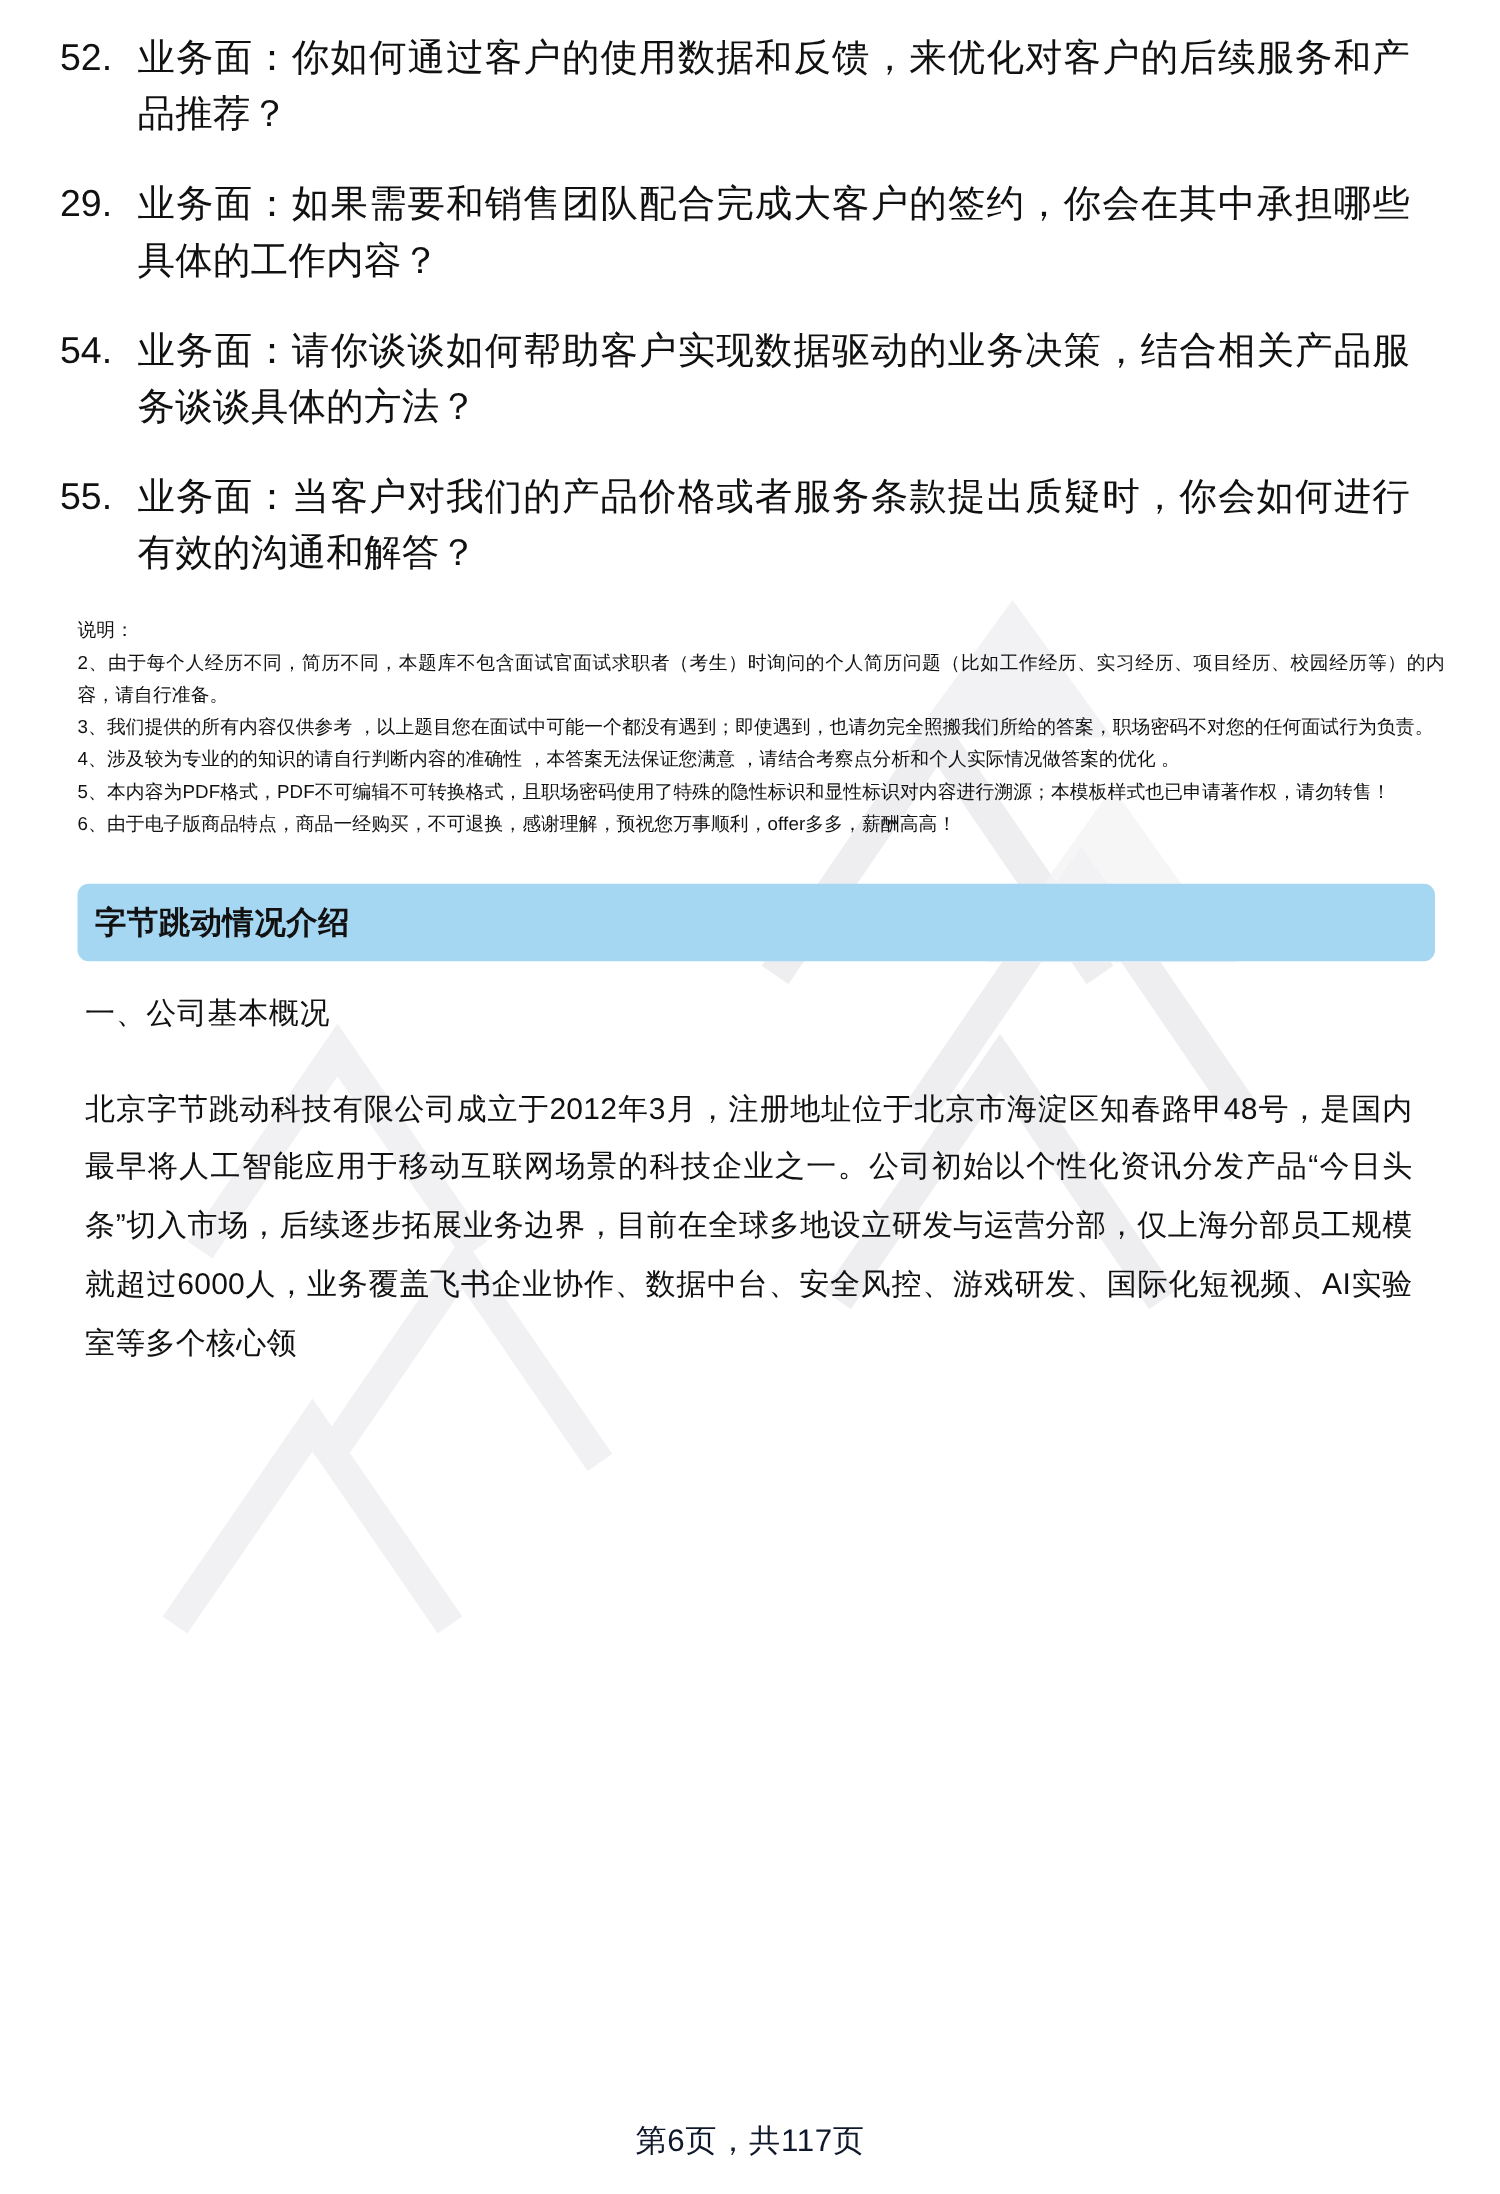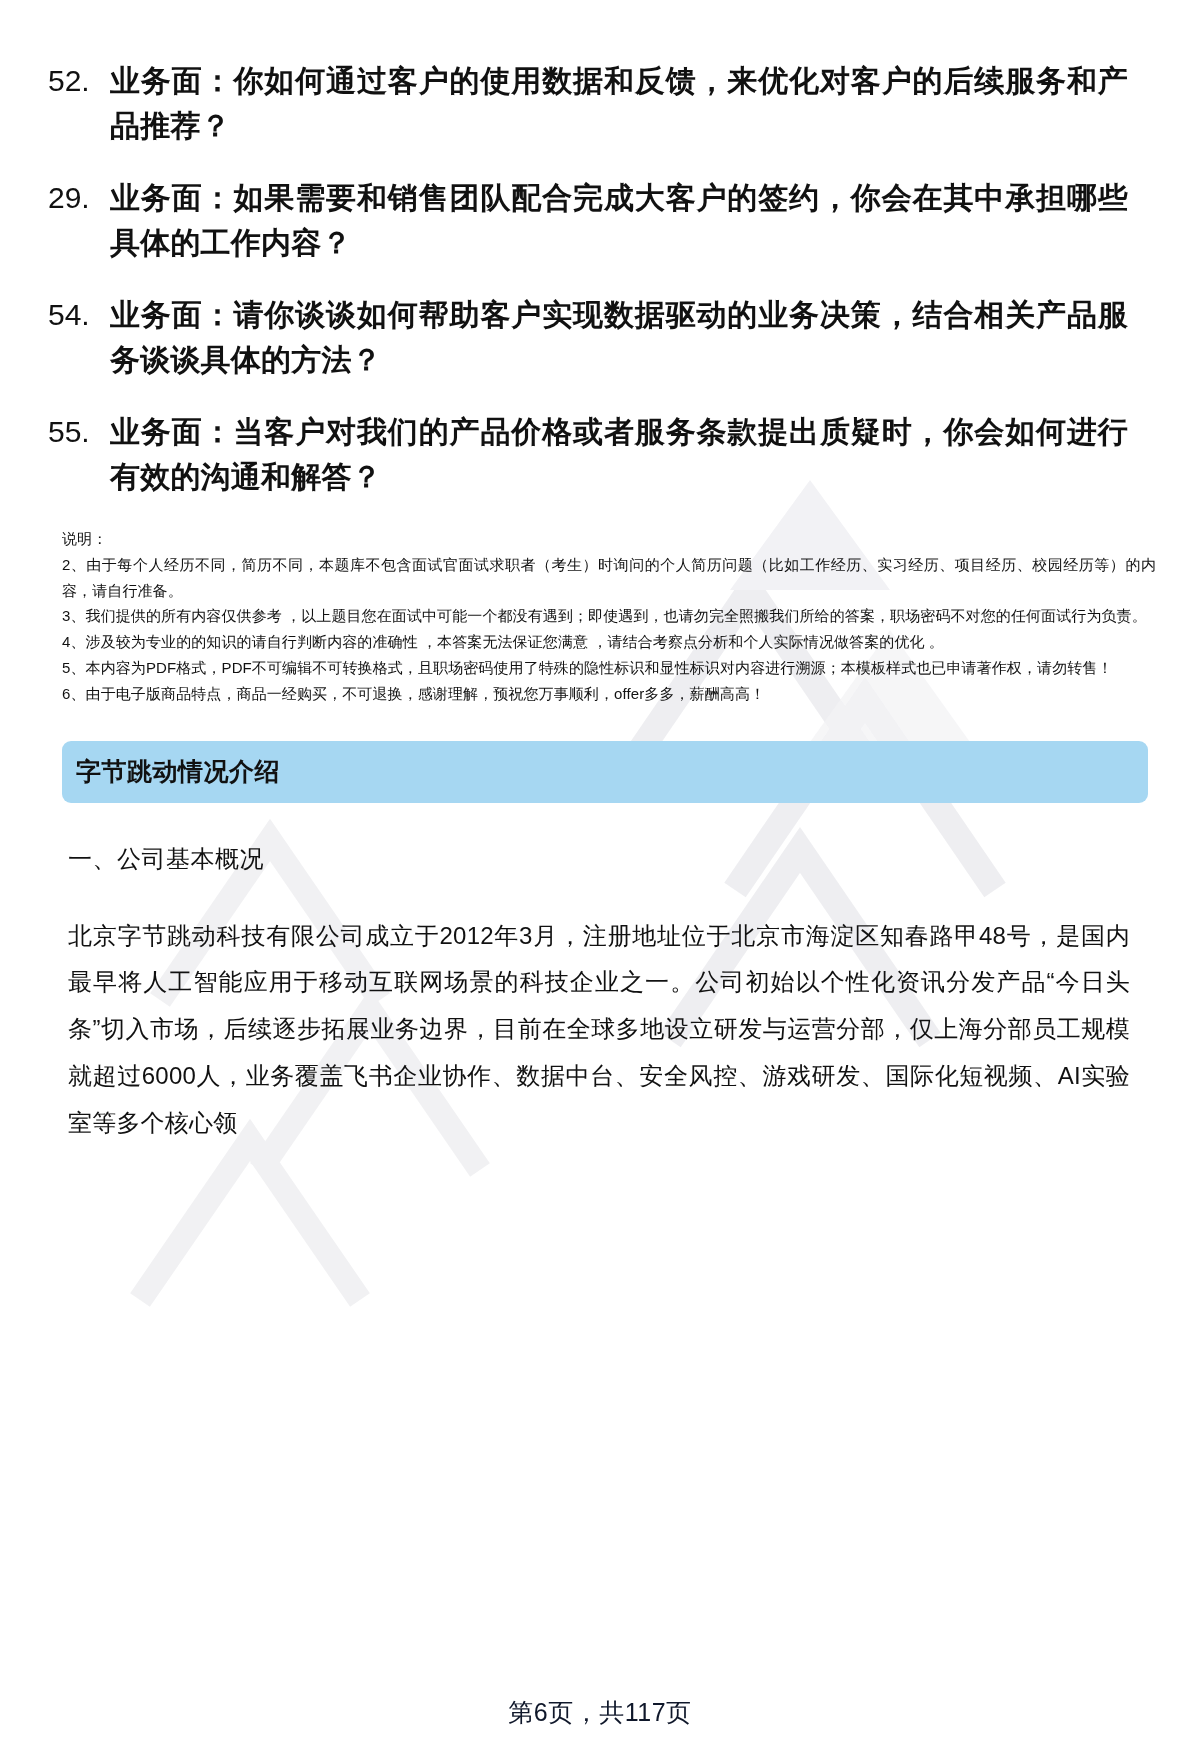--- a/index.html
+++ b/index.html
@@ -38,21 +38,21 @@
     left: 120px;
     top: 700px;
     width: 420px;
     height: 620px;
   }
 
   
   .qlist {
     position: relative;
     z-index: 2;
-    padding: 58px 72px 0 48px;
+    padding: 24px 72px 0 48px;
   }
   .qitem {
     display: flex;
     align-items: flex-start;
     margin-bottom: 27px;
   }
   .qnum {
     flex: 0 0 auto;
     width: 62px;
     font-size: 30px;
@@ -60,21 +60,20 @@
     letter-spacing: 0px;
     white-space: nowrap;
   }
   .qtext {
     flex: 1 1 auto;
     font-size: 30px;
     line-height: 1.5;
     letter-spacing: 0.2px;
     text-align: justify;
     text-justify: inter-ideograph;
-    font-weight: bold;
   }
 
   
   .notes {
     position: relative;
     z-index: 2;
     margin: 18px 44px 0 62px;
     font-size: 15px;
     line-height: 1.72;
     letter-spacing: 0.1px;
@@ -109,21 +108,21 @@
 
   
   .section {
     position: relative;
     z-index: 2;
     margin: 0 70px 0 68px;
   }
   .section-heading {
     font-size: 24px;
     line-height: 1.5;
-    margin-top: 38px;
+    margin-top: 24px;
     letter-spacing: 0.5px;
   }
   .section-para {
     font-size: 24px;
     line-height: 1.95;
     margin-top: 36px;
     text-align: justify;
     text-justify: inter-ideograph;
     letter-spacing: 0.2px;
   }

